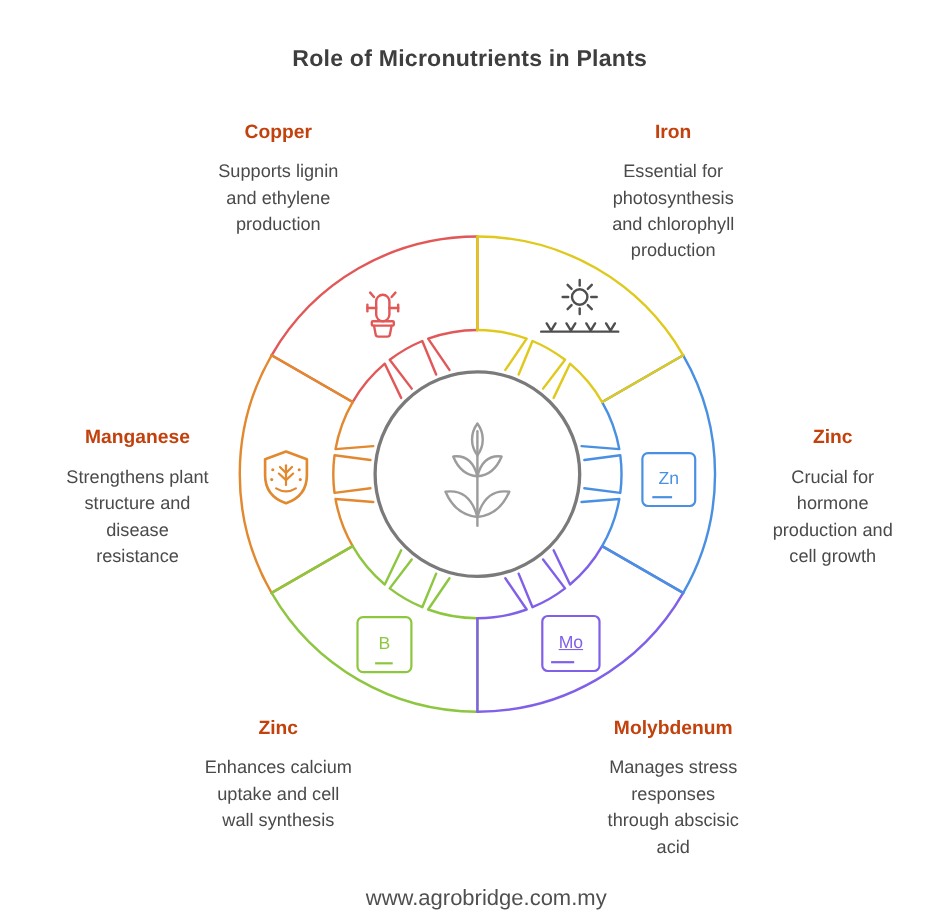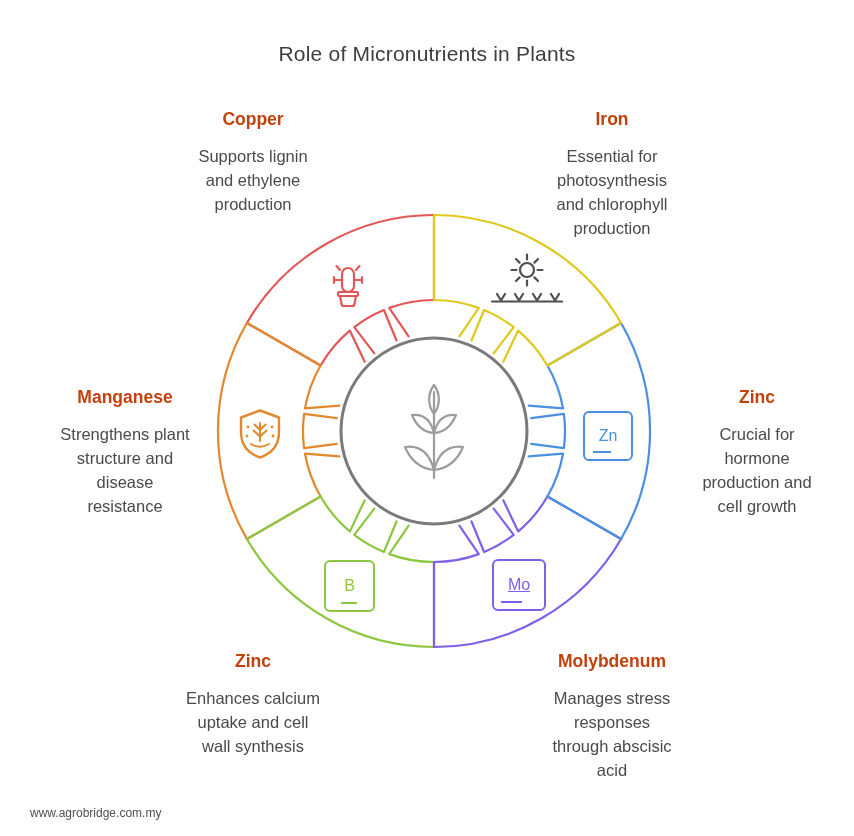--- a/index.html
+++ b/index.html
@@ -6,26 +6,27 @@
   body {
     width: 854px; height: 836px;
     background: #ffffff;
     position: relative;
     font-family: "Liberation Sans", sans-serif;
     overflow: hidden;
   }
   .title {
     position: absolute; top: 42px; left: 0; right: 0;
     text-align: center;
-    font-size: 21px; font-weight: normal; color: #3e3e3e;
+    font-size: 21px; font-weight: bold; color: #3e3e3e;
     letter-spacing: 0.2px;
   }
   .footer {
     position: absolute; top: 806px; left: 30px; right: 0;
-    font-size: 12px; color: #4f4f4f;
+    text-align: center;
+    font-size: 20px; color: #4f4f4f;
   }
   #ring { position: absolute; left: 0; top: 0; }
 
   .label { position: absolute; transform: translateX(-50%); text-align: center; width: max-content; }
   .seg-name { font-size: 17.5px; font-weight: bold; color: #c2410c; line-height: 20px; margin-bottom: 15px; }
   .seg-desc { font-size: 16.5px; color: #4a4a4a; line-height: 24px; white-space: pre-line; }
   #lb-copper     { left: 253px; top: 109px; }
   #lb-iron       { left: 612px; top: 109px; }
   #lb-zinc       { left: 757px; top: 387px; }
   #lb-manganese  { left: 125px; top: 387px; }

